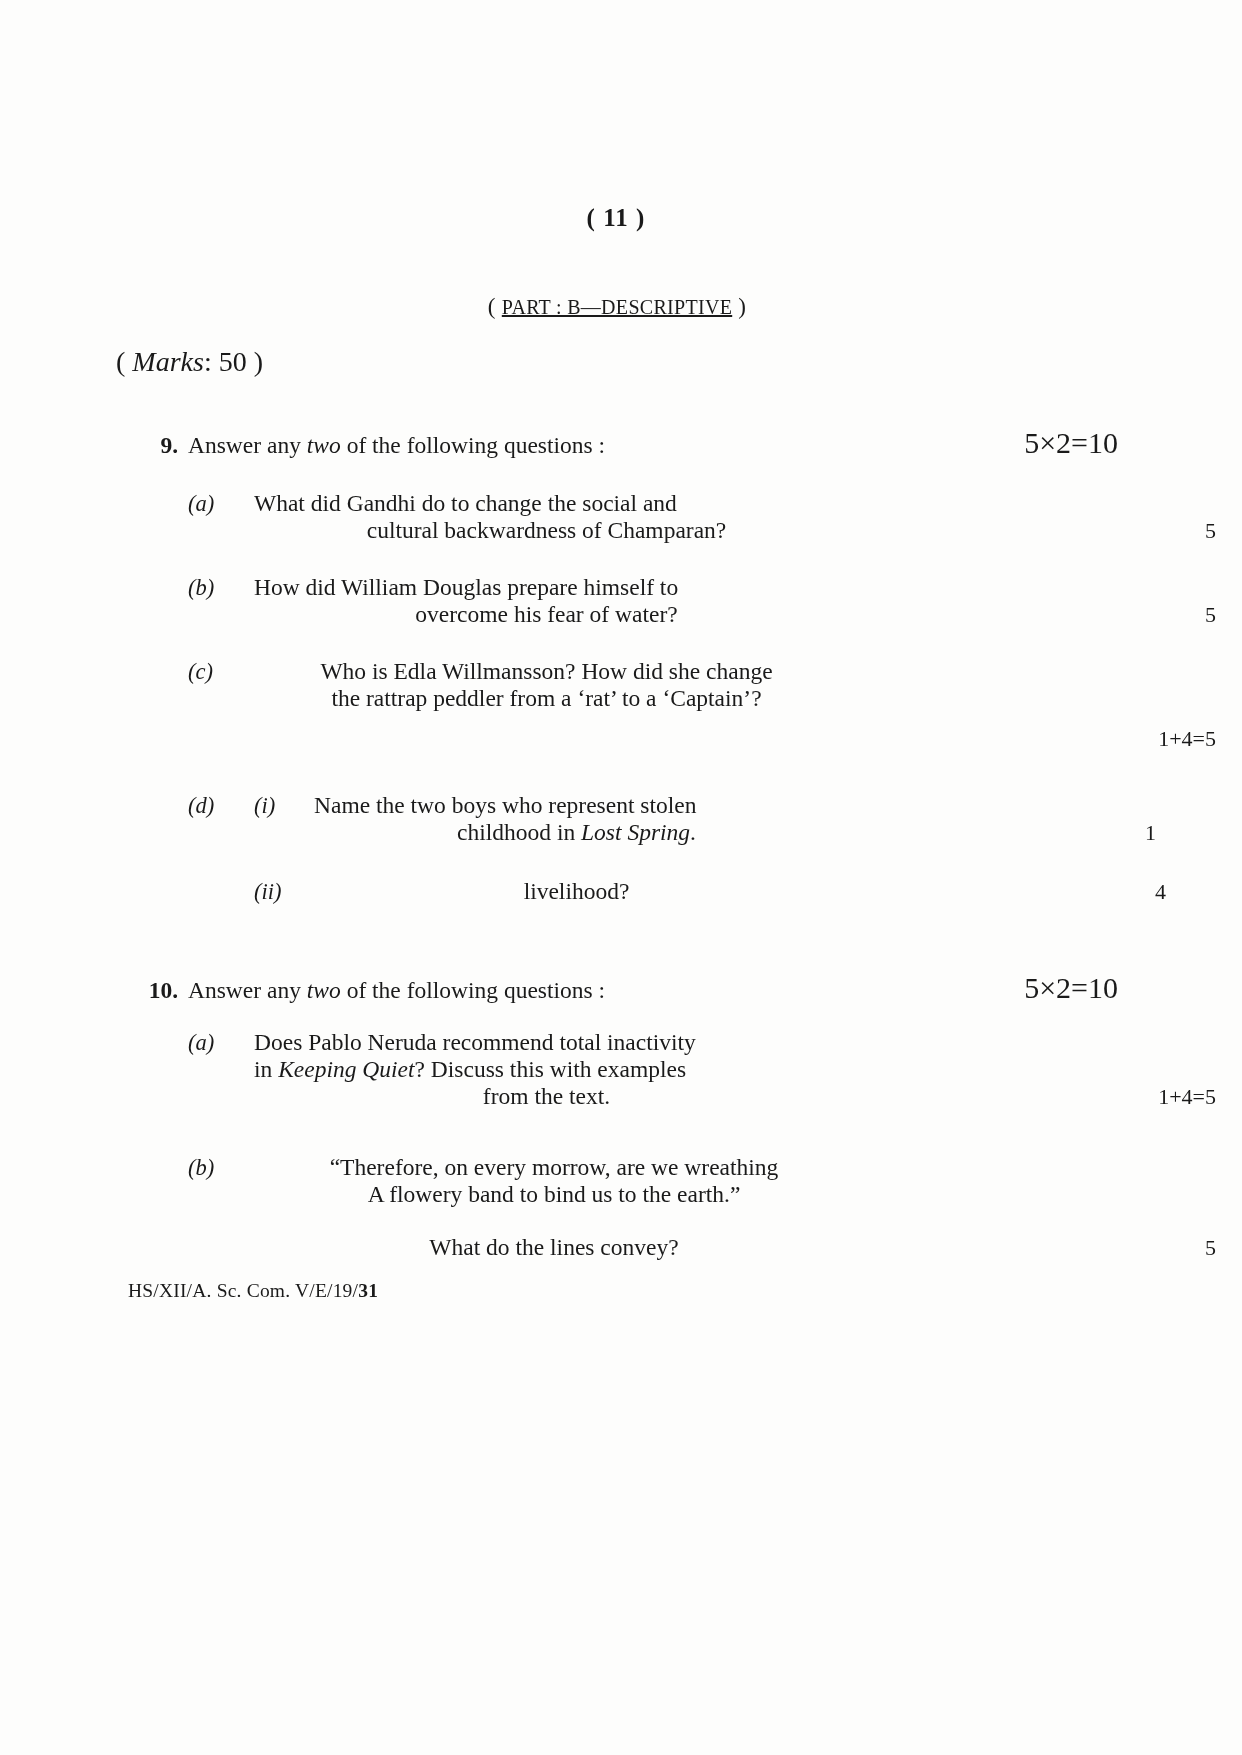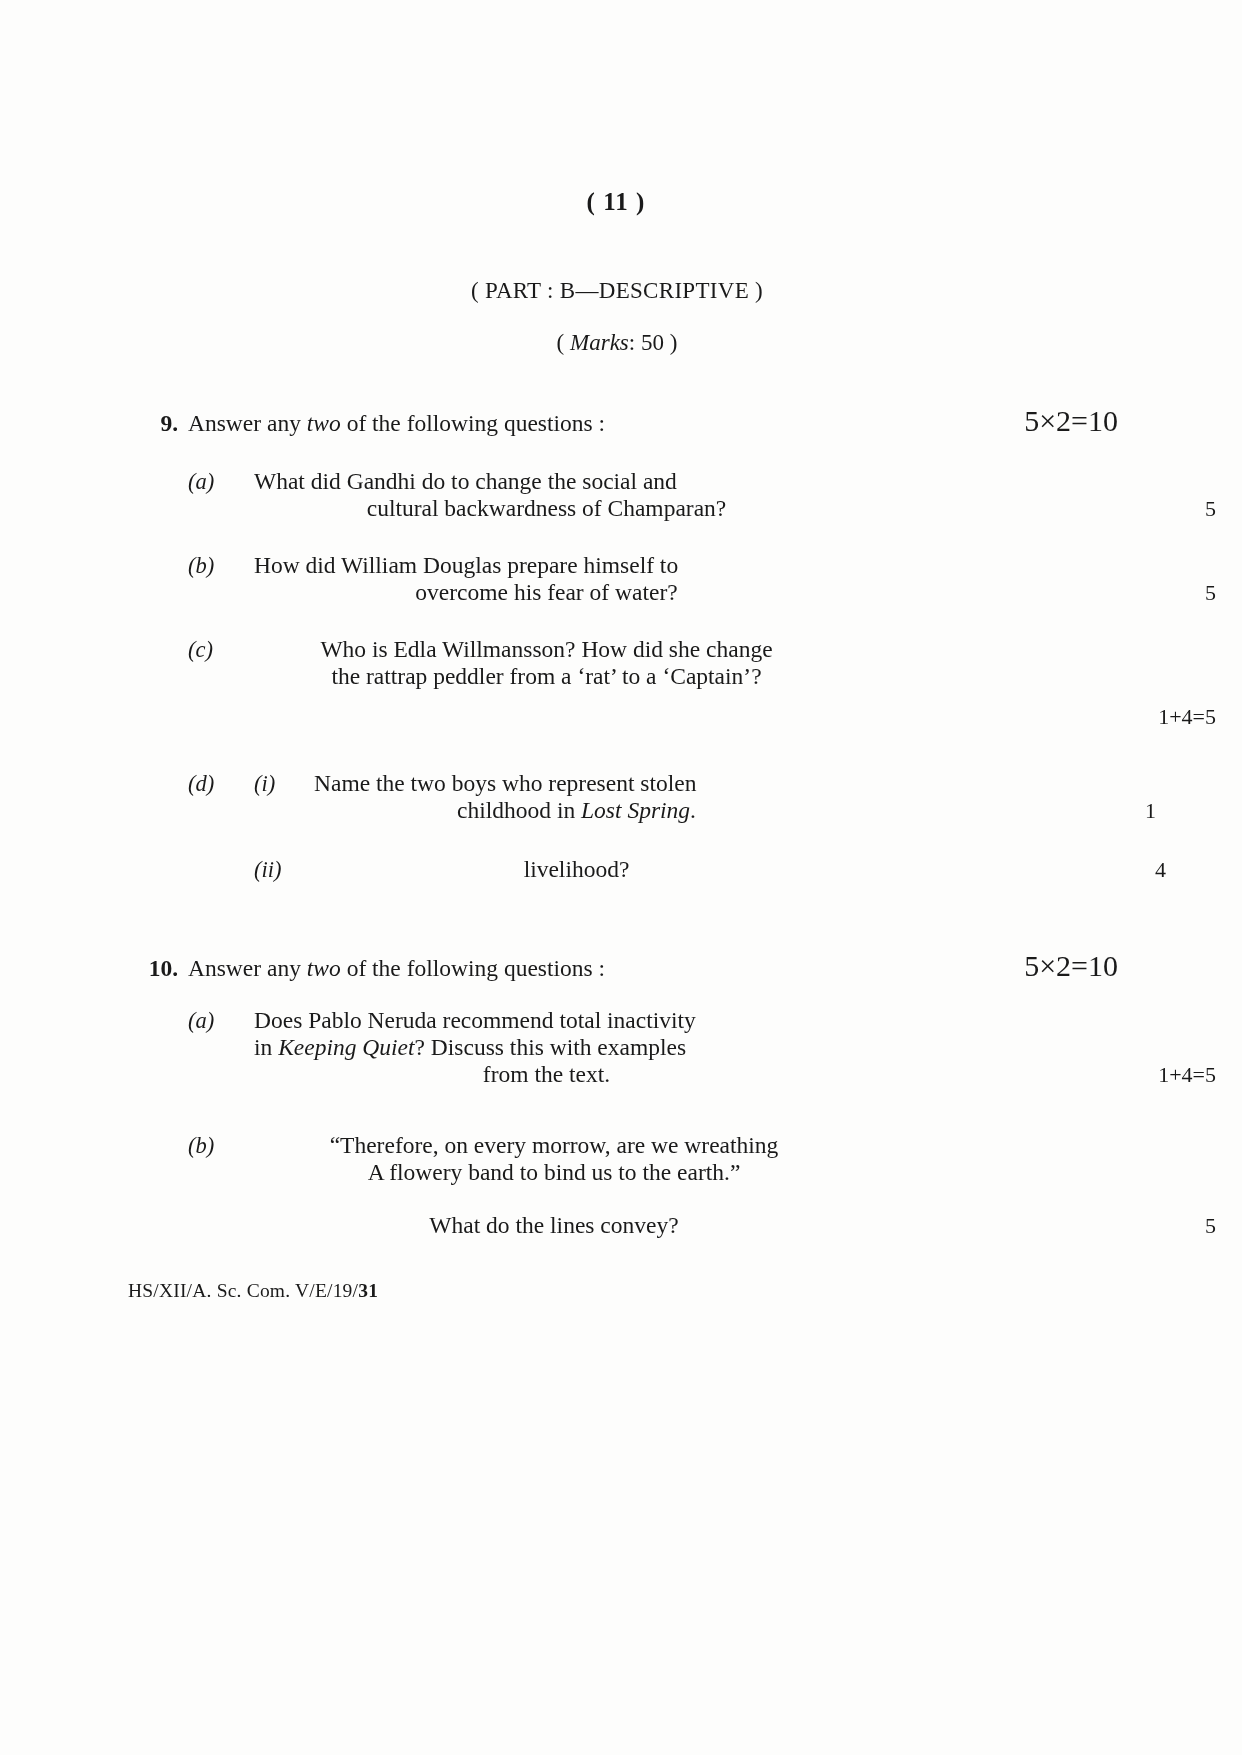--- a/index.html
+++ b/index.html
@@ -18,43 +18,44 @@
   .page {
     position: absolute;
     left: 0; top: 0;
     width: 1242px;
     height: 1755px;
     background: #fdfdfc;
   }
   .content {
     position: absolute;
     left: 128px;
-    top: 188px;
+    top: 204px;
     width: 990px;
   }
   .page-number {
     text-align: center;
     font-weight: bold;
     font-size: 25px;
     letter-spacing: 1px;
     margin: 0 0 0 -14px;
   }
   .part-heading {
     text-align: center;
     font-size: 23px;
     margin: 62px 0 0 -12px;
     letter-spacing: 0.3px;
   }
   .smallcaps {
     font-variant: small-caps;
-    font-size: 23px;
+    font-size: 20px;
+    text-decoration: underline;
   }
   .marks-line {
-    text-align: center;
-    font-size: 23px;
+    text-align: left;
+    font-size: 28px;
     margin: 26px 0 0 -12px;
   }
   .marks-line i { font-family: "Liberation Serif", serif; }
 
   .qblock {
     margin-top: 48px;
     position: relative;
   }
   .qhead {
     display: flex;

